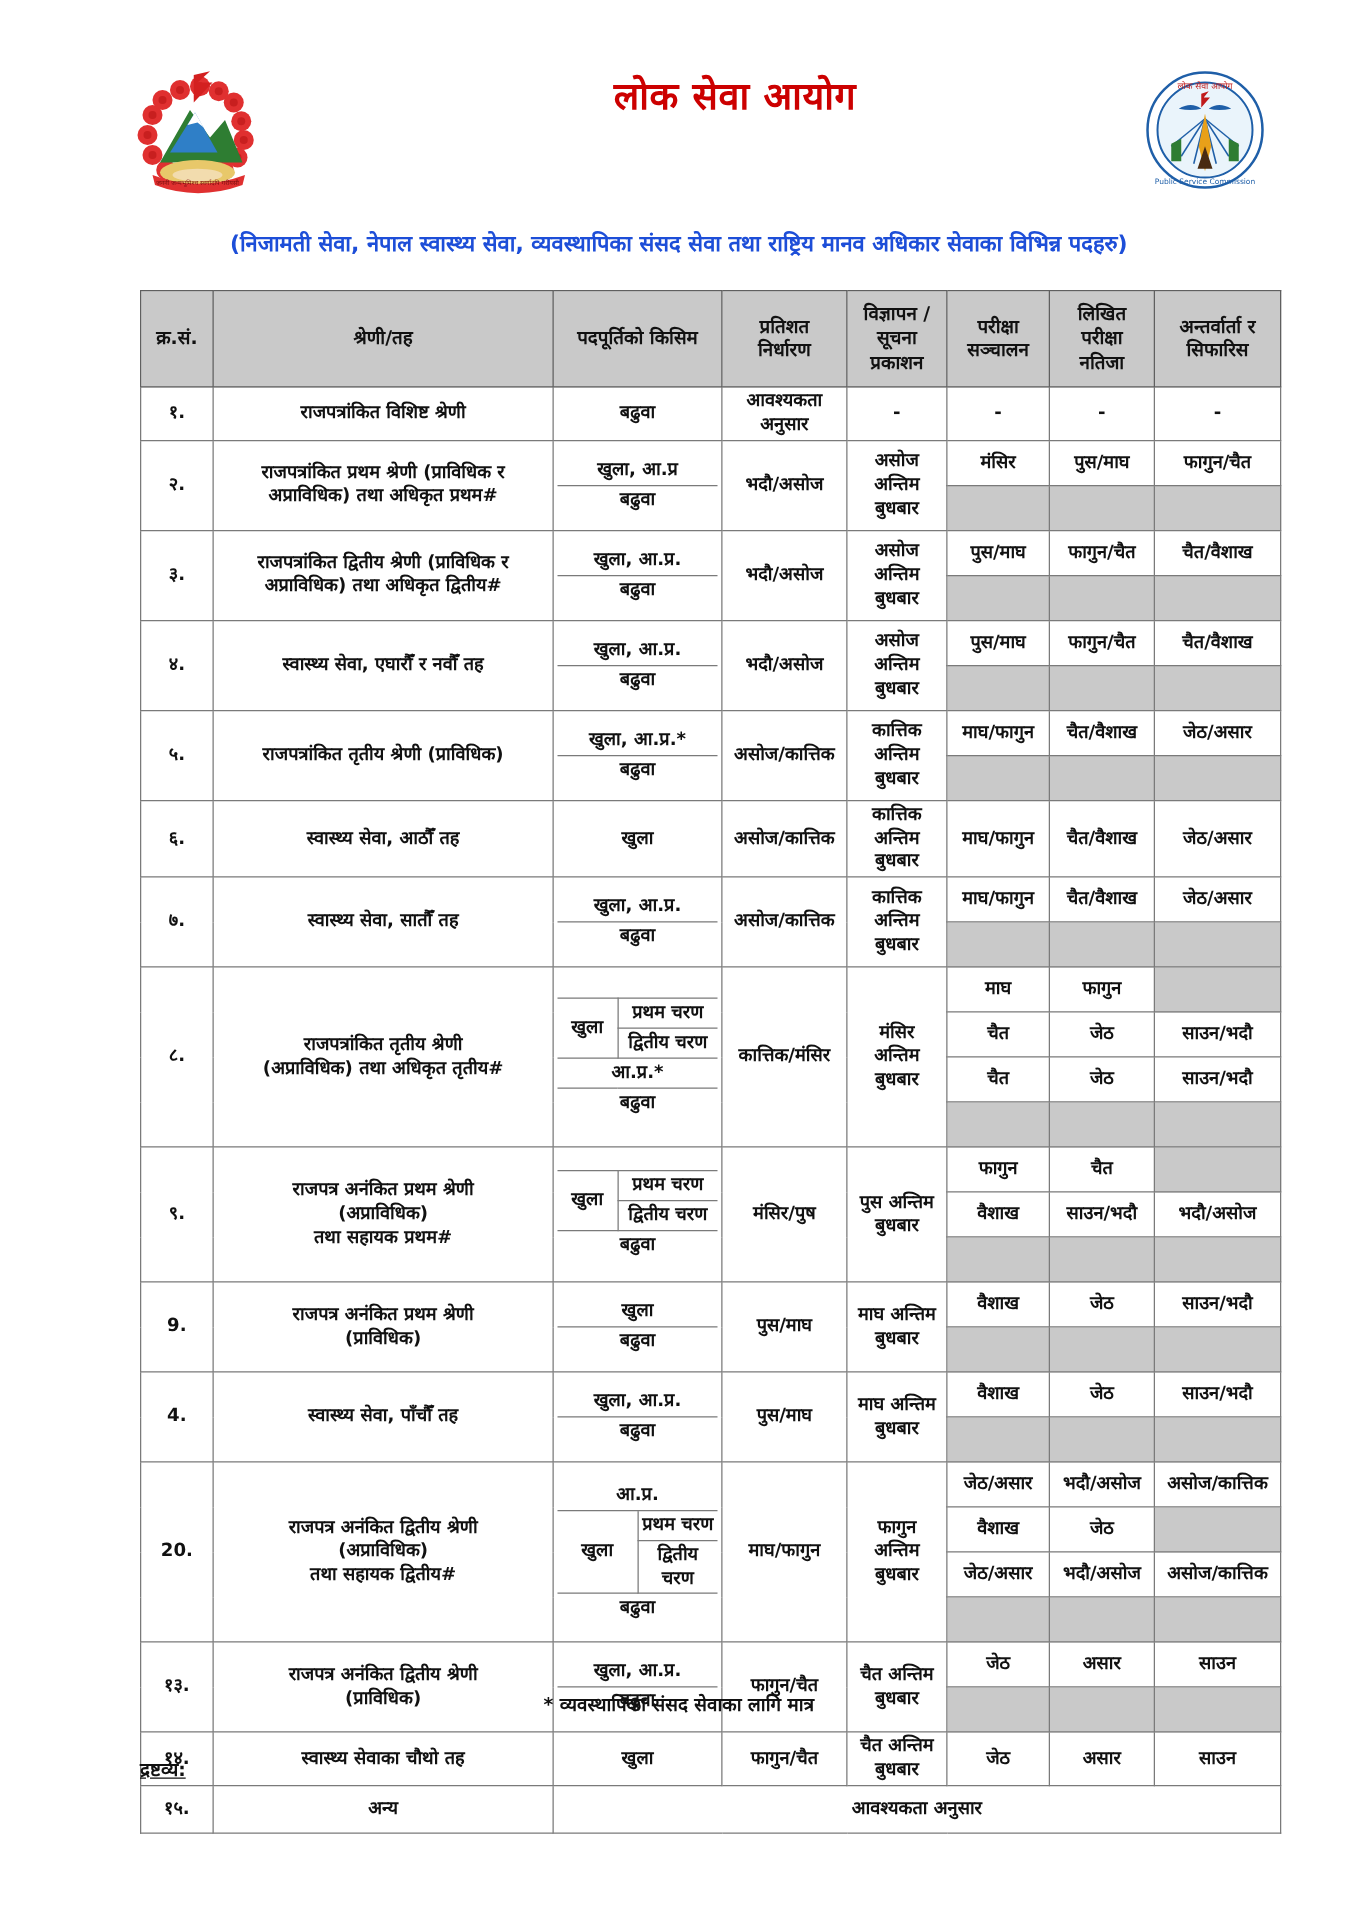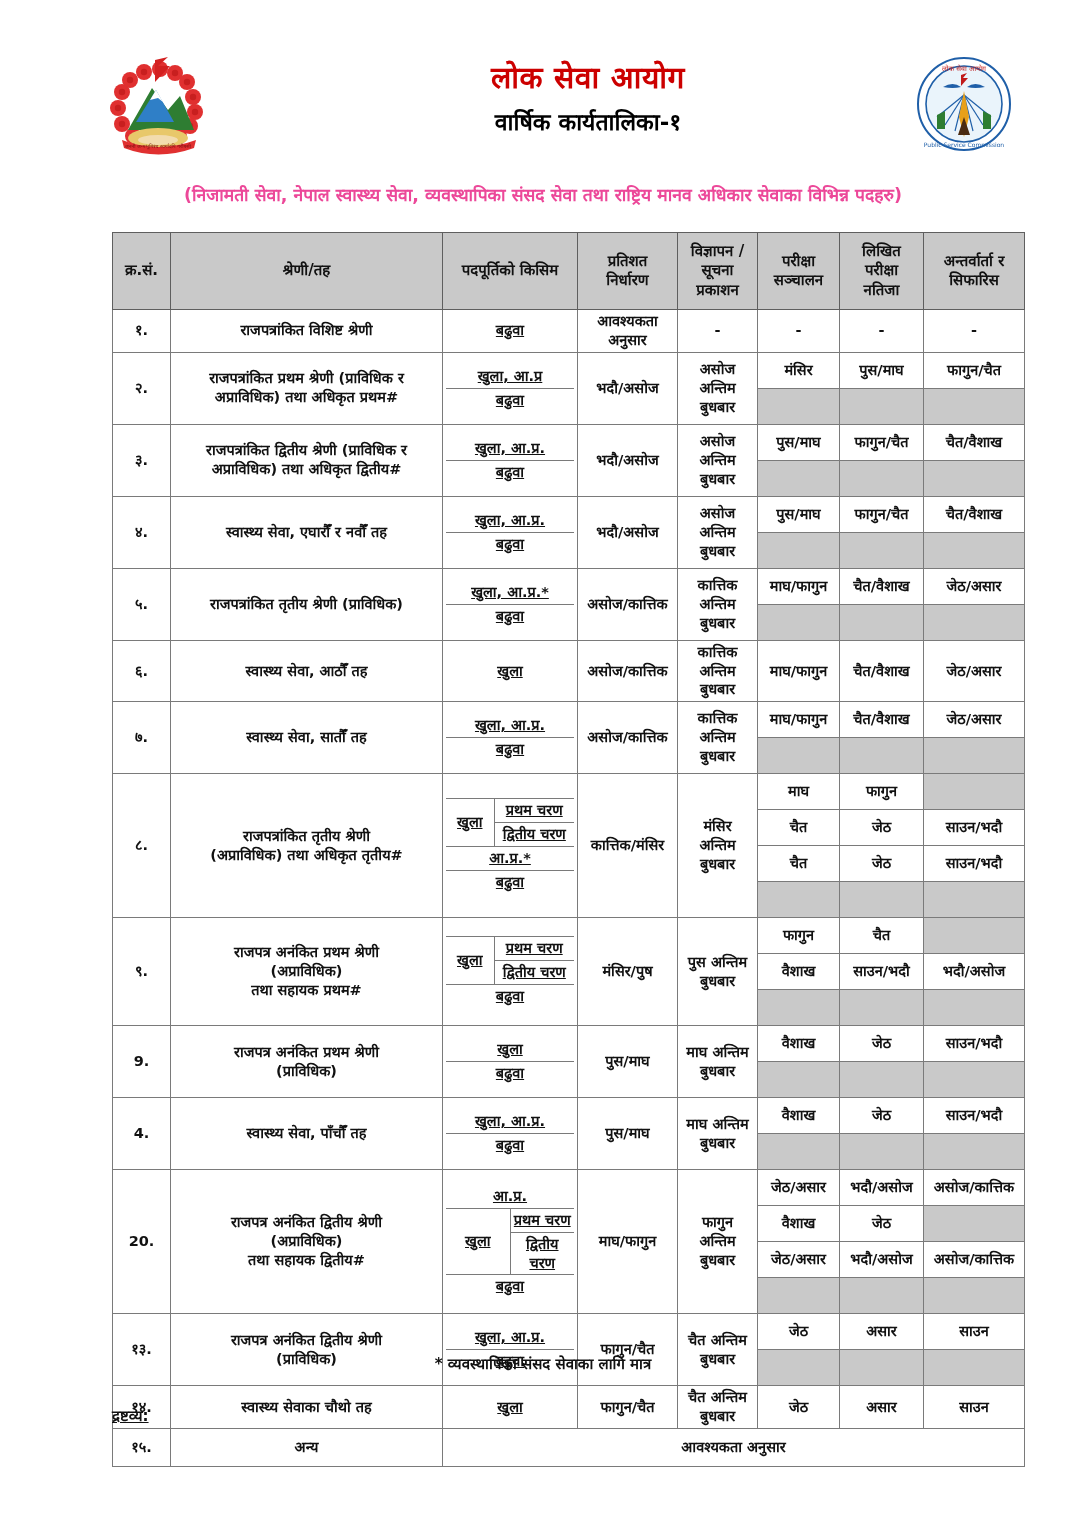--- a/index.html
+++ b/index.html
@@ -17,21 +17,21 @@
   .logo-left { position:absolute; left:100px; top:52px; width:112px; height:112px; }
   .logo-right { position:absolute; left:915px; top:55px; width:98px; height:98px; }
   .head-text { position:absolute; left:210px; right:120px; top:60px; text-align:center; }
   .title-main {
     color:#cc0000; font-weight:bold; font-size:30px; letter-spacing:.5px;
     line-height:1.2; margin-bottom:10px;
   }
   .title-sub { font-weight:bold; font-size:23px; line-height:1.45; color:#000; }
   .title-paren {
     position:absolute; left:0; right:0; top:182px; text-align:center;
-    font-weight:bold; font-size:17.5px; color:#ec4899;
+    font-weight:bold; font-size:17.5px; color:#1d4ed8;
   }
 
   
   .tbl-wrap { position:absolute; left:112px; top:232px; width:862px; }
   table.main { border-collapse:collapse; width:862px; table-layout:fixed; }
   table.main td, table.main th {
     border:1px solid #7a7a7a;
     font-size:14.5px;
     text-align:center;
     vertical-align:middle;
@@ -48,21 +48,21 @@
     border:1px solid #5f5f5f;
   }
   td.shaded { background:#c9c9c9; }
   td.sn { font-size:15px; }
   td.cls { font-size:15px; line-height:1.45; padding:4px 6px; }
   td.kind { font-size:15px; }
   td.pct { font-size:15px; }
   td.notice { font-size:14.5px; line-height:1.35; }
   td.stage { font-size:14.5px; }
   td.nested { padding:0; }
-  table.inner { border-collapse:collapse; width:100%; height:100%; table-layout:fixed;text-decoration:underline; }
+  table.inner { border-collapse:collapse; width:100%; height:100%; table-layout:fixed; }
   table.inner td {
     border:1px solid #7a7a7a; font-size:14.5px; font-weight:bold;
     text-align:center; vertical-align:middle; padding:2px 2px;
   }
   table.inner td.noleft { border-left:none; }
   table.inner td.notop { border-top:none; }
   table.inner td.nobottom { border-bottom:none; }
   table.inner td.noright { border-right:none; }
 
   
@@ -128,21 +128,20 @@
           <ellipse cx="58" cy="88" rx="20" ry="5" fill="#f2dcae"></ellipse>
 
           <path d="M22 88 Q58 102 96 88 L94 96 Q58 109 24 96 Z" fill="#e03030"></path>
           <text x="58" y="96" font-size="5" text-anchor="middle" fill="#7a1010">जननी जन्मभूमिश्च स्वर्गादपि गरीयसी</text>
         </g>
       </svg>
     </div>
 
     <div class="head-text">
       <div class="title-main">लोक सेवा आयोग</div>
-      <div class="title-sub">वार्षिक कार्यतालिका-१</div>
     </div>
 
     <div class="logo-right">
       <svg class="emblem-psc" viewBox="0 0 98 98" xmlns="http://www.w3.org/2000/svg">
         <circle cx="49" cy="49" r="46" fill="#ffffff" stroke="#1f5fa8" stroke-width="2"></circle>
         <circle cx="49" cy="49" r="38" fill="#eaf4fb" stroke="#1f5fa8" stroke-width="1.6"></circle>
         <text x="49" y="16" font-size="7" text-anchor="middle" fill="#c01b1b">लोक सेवा आयोग</text>
         <path d="M46 20 L46 31 L53 23 L48 23 L52 18 Z" fill="#c01b1b"></path>
         <path d="M28 32 Q38 26 46 32 Q38 34 28 32 Z" fill="#1f5fa8"></path>
         <path d="M70 32 Q60 26 52 32 Q60 34 70 32 Z" fill="#1f5fa8"></path>

